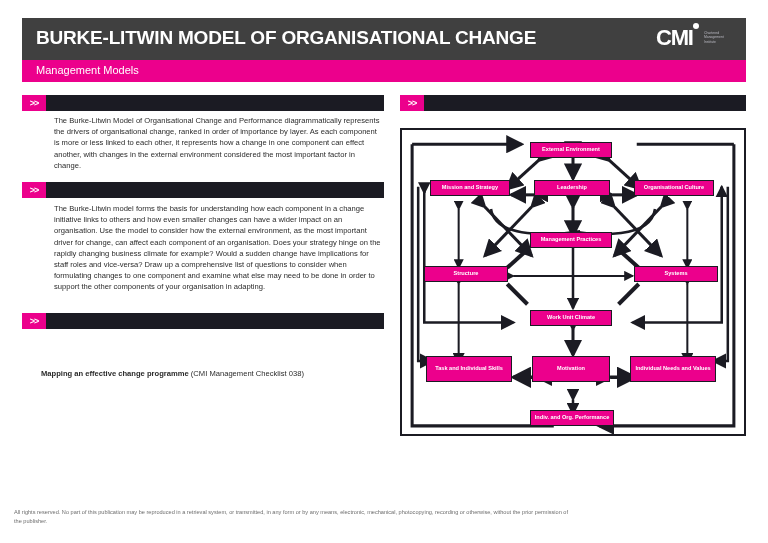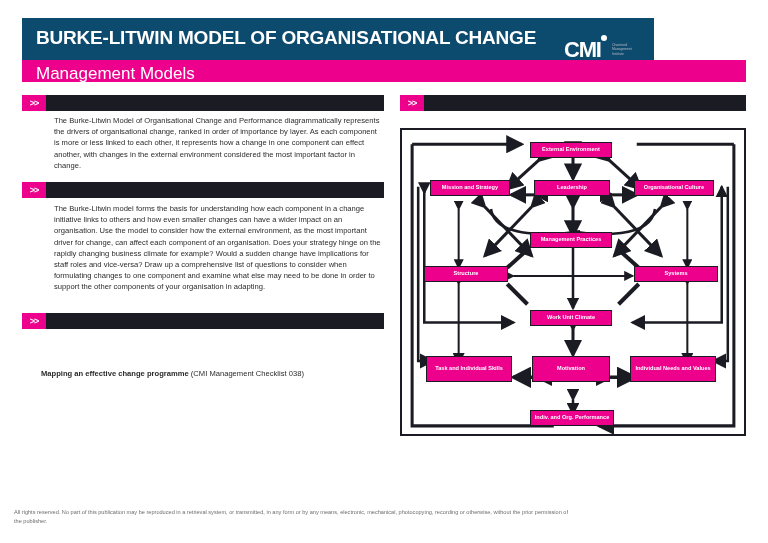--- a/index.html
+++ b/index.html
@@ -7,31 +7,31 @@
     width:768px;height:543px;
     background:#ffffff;
     font-family:"Liberation Sans", sans-serif;
     overflow:hidden;
     position:relative;
   }
   .page{position:absolute;left:0;top:0;width:768px;height:543px;background:#fff;}
 
   
   .masthead{
-    position:absolute;left:22px;top:18px;width:632px;height:42px;
-    background:#0c4a6e;
+    position:absolute;left:22px;top:18px;width:724px;height:42px;
+    background:#404040;
   }
   .masthead-title{
     position:absolute;left:14px;top:9px;
     color:#ffffff;font-size:19px;font-weight:bold;letter-spacing:-0.2px;
     font-family:"Liberation Sans", sans-serif;
     white-space:nowrap;
   }
   .cmi-logo{
-    position:absolute;right:16px;top:5px;width:74px;height:34px;margin-top:12px;
+    position:absolute;right:16px;top:5px;width:74px;height:34px;
   }
   .cmi-mark{
     position:absolute;left:0;top:4px;
     color:#ffffff;font-size:22px;font-weight:bold;letter-spacing:-1.2px;
     font-family:"Liberation Sans", sans-serif;line-height:22px;
   }
   .cmi-dot{
     position:absolute;left:37px;top:0px;width:6px;height:6px;border-radius:50%;
     background:#ffffff;
   }
@@ -41,21 +41,21 @@
     font-family:"Liberation Sans", sans-serif;
     width:26px;
   }
 
   .subbar{
     position:absolute;left:22px;top:60px;width:724px;height:22px;
     background:#ec008c;
   }
   .subbar span{
     position:absolute;left:14px;top:4px;
-    color:#ffffff;font-size:17px;
+    color:#ffffff;font-size:11px;
     font-family:"Liberation Sans", sans-serif;
   }
 
   
   .sec-head{
     position:absolute;height:16px;background:#1b1b23;
   }
   .sec-head .chev{
     position:absolute;left:0;top:0;width:24px;height:16px;background:#ec008c;
     color:#ffffff;font-size:9px;font-weight:bold;

